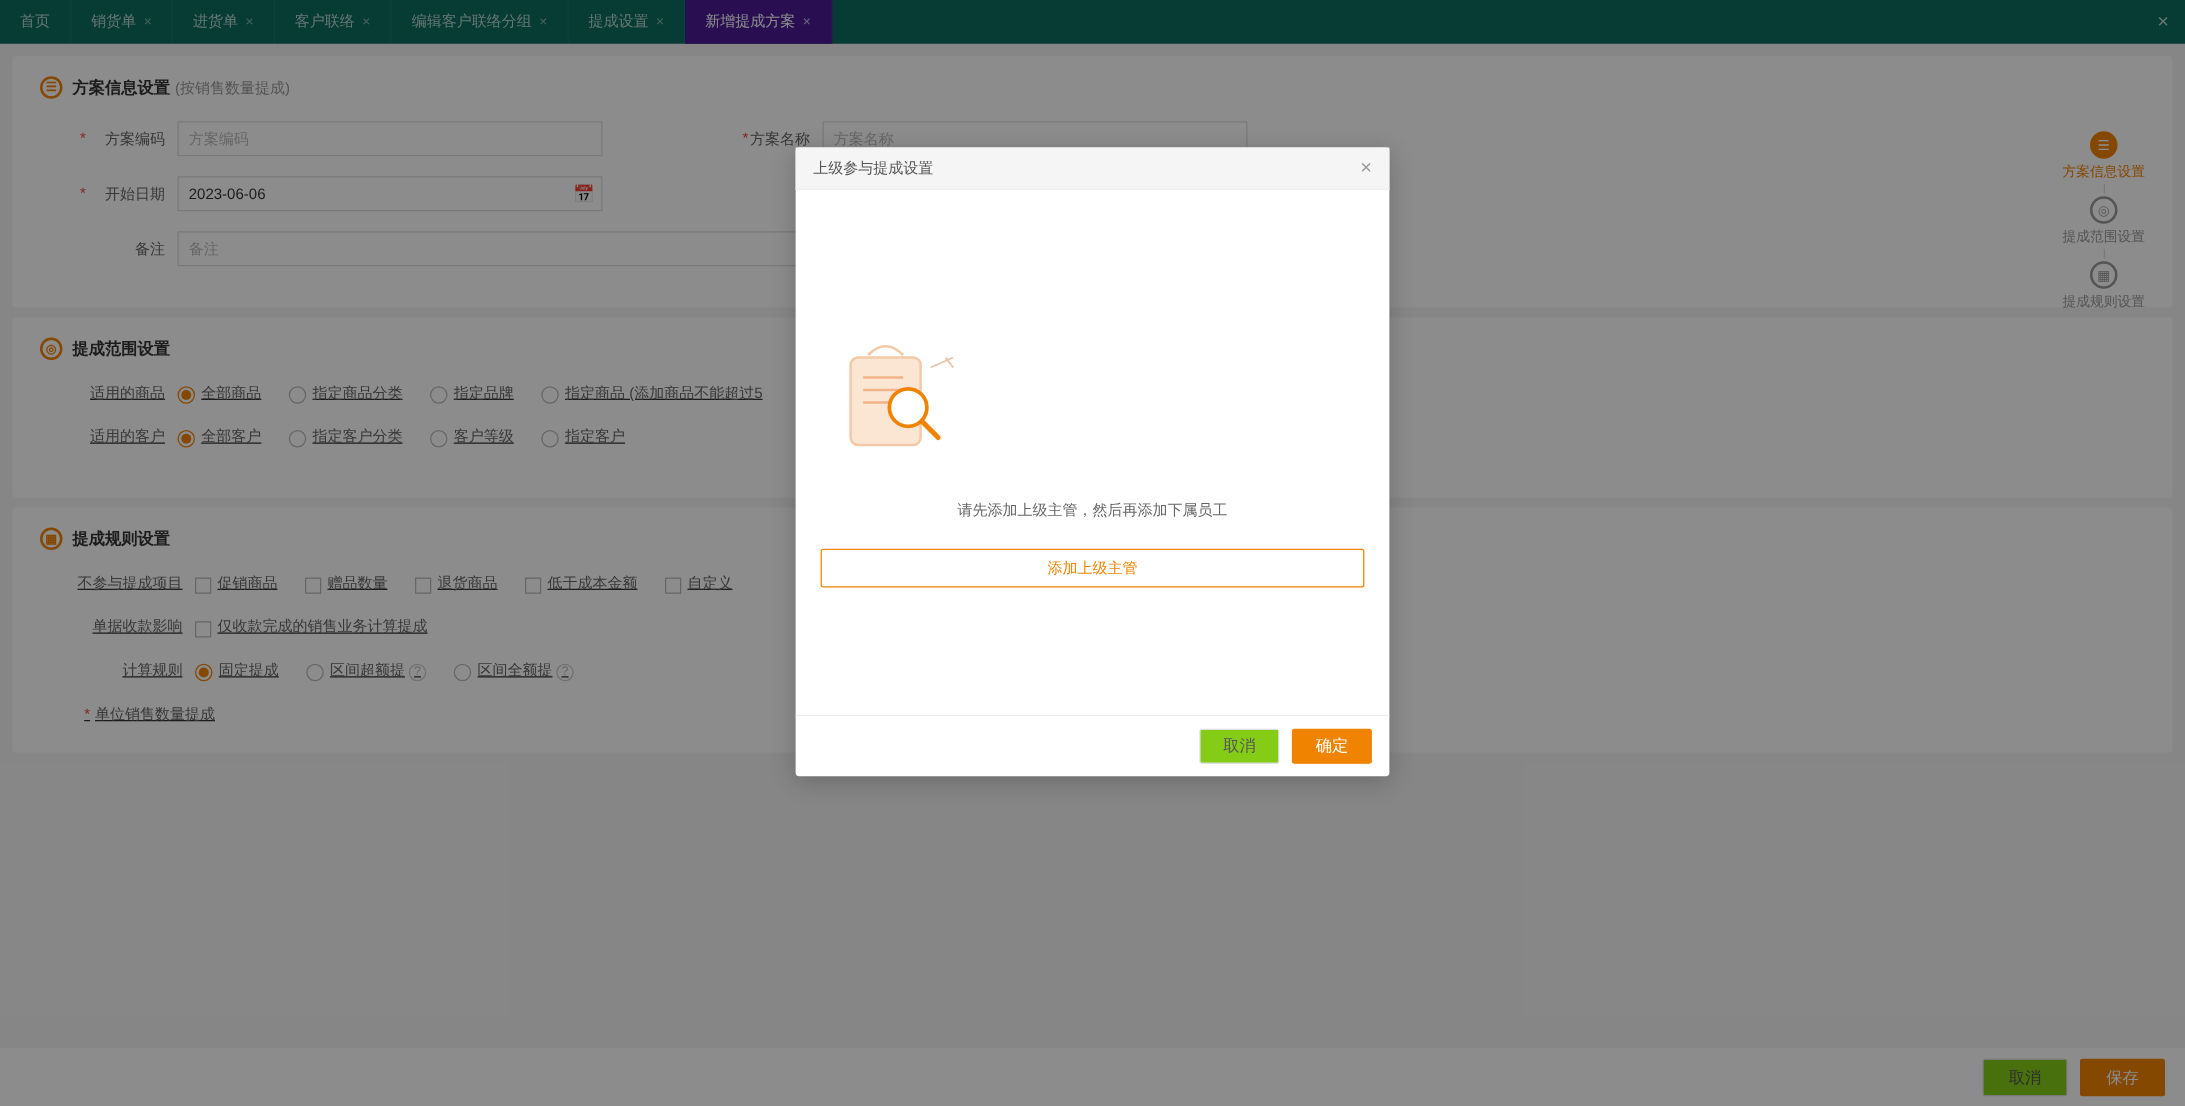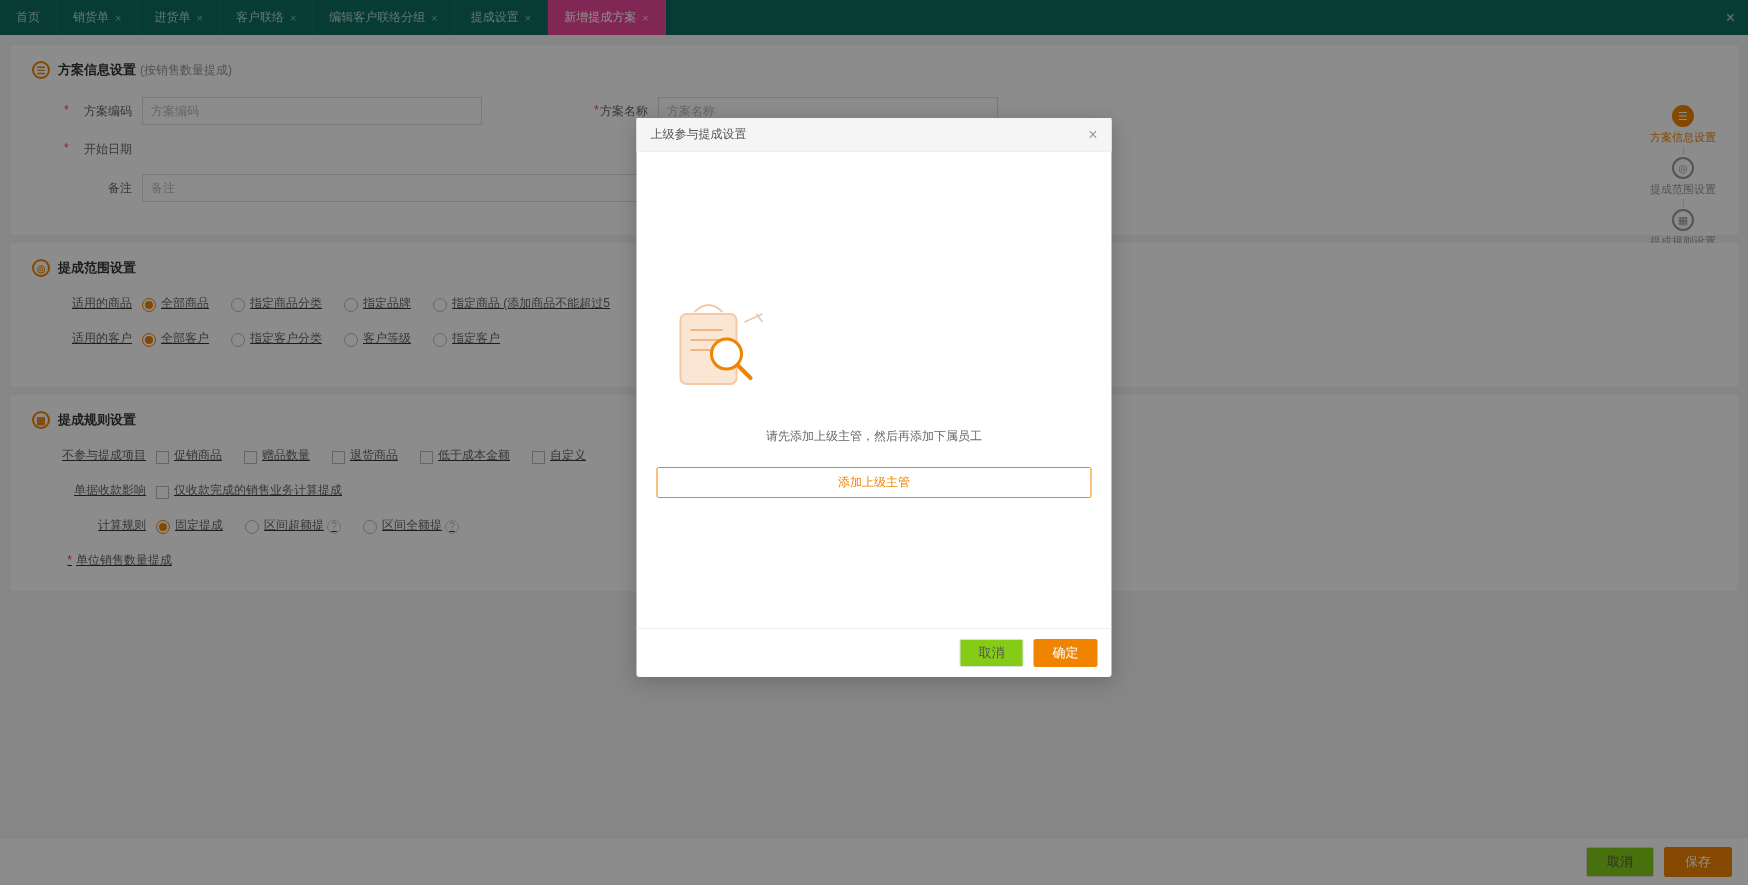--- a/index.html
+++ b/index.html
@@ -1,21 +1,21 @@
 <!DOCTYPE html>
 <html><head>
 <meta charset="utf-8">
 <style>
 * { box-sizing: border-box; margin: 0; padding: 0; }
 body { font-family: "Microsoft YaHei", -apple-system, sans-serif; font-size: 12px; color: #333; background: #f5f5f5; width: 1748px; height: 885px; overflow: hidden; position: relative; }
 
 
 .top-tabs { background: #0d6e5f; height: 35px; display: flex; align-items: stretch; }
 .tab { padding: 0 16px; display: flex; align-items: center; color: #b8d6d0; font-size: 12px; cursor: pointer; border-right: 1px solid rgba(255,255,255,0.05); white-space: nowrap; }
-.tab.active { background: #ec4899; color: #fff; }
+.tab.active { background: #4c1d95; color: #fff; }
 .tab-close { margin-left: 6px; font-size: 11px; opacity: 0.7; }
 .tabs-close-all { margin-left: auto; width: 35px; display: flex; align-items: center; justify-content: center; color: #b8d6d0; font-size: 16px; cursor: pointer; }
 
 
 .page-wrap { padding: 10px; }
 .panel { background: #fff; border-radius: 3px; padding: 16px 22px 22px; margin-bottom: 8px; position: relative; }
 .panel-hd { display: flex; align-items: center; margin-bottom: 18px; }
 .panel-icon { width: 18px; height: 18px; border: 2px solid #f08300; border-radius: 50%; margin-right: 8px; display: flex; align-items: center; justify-content: center; color: #f08300; font-size: 10px; font-weight: bold; }
 .panel-title { font-size: 13px; font-weight: bold; }
 .panel-sub { font-size: 12px; color: #999; margin-left: 4px; }
@@ -49,21 +49,21 @@
 .anchor-line { width: 1px; height: 8px; background: #ddd; }
 
 
 .footer { position: absolute; bottom: 0; left: 0; right: 0; height: 48px; background: #fff; border-top: 1px solid #eee; display: flex; align-items: center; justify-content: flex-end; padding: 0 16px; gap: 10px; }
 .btn { height: 30px; padding: 0 20px; font-size: 13px; cursor: pointer; border-radius: 2px; }
 .btn-default { background: #84cc16; border: 1px solid #ddd; color: #555; }
 .btn-primary { background: #f08300; border: 1px solid #f08300; color: #fff; }
 
 
 .overlay { position: absolute; inset: 0; background: rgba(0,0,0,0.45); z-index: 100; }
-.modal { position: absolute; left: 50%; top: 118px; transform: translateX(-50%); width: 475px; background: #fff; z-index: 101; border-radius: 3px; box-shadow: 0 4px 20px rgba(0,0,0,0.2); display: flex; flex-direction: column; gap: 28px; }
+.modal { position: absolute; left: 50%; top: 118px; transform: translateX(-50%); width: 475px; background: #fff; z-index: 101; border-radius: 3px; box-shadow: 0 4px 20px rgba(0,0,0,0.2); display: flex; flex-direction: column; }
 .modal-hd { height: 34px; background: #f5f5f5; border-bottom: 1px solid #eee; display: flex; align-items: center; padding: 0 14px; font-size: 12px; color: #555; }
 .modal-close { margin-left: auto; color: #999; font-size: 16px; cursor: pointer; }
 .modal-bd { padding: 40px 20px 30px; text-align: center; min-height: 420px; display: flex; flex-direction: column; justify-content: center; }
 .empty-ill { width: 120px; height: 110px; margin-bottom: 26px; }
 .empty-txt { color: #666; font-size: 12px; margin-bottom: 22px; }
 .btn-outline { border: 1px solid #f08300; color: #f08300; background: #fff; padding: 6px 16px; font-size: 12px; cursor: pointer; border-radius: 2px; }
 .modal-ft { border-top: 1px solid #eee; padding: 10px 14px; display: flex; justify-content: flex-end; gap: 10px; }
 .modal-ft .btn { height: 28px; padding: 0 18px; }
 </style>
 </head>
@@ -113,20 +113,24 @@
         <span class="label req">方案编码</span>
         <input class="input" placeholder="方案编码" style="">
       </div>
       <div class="form-row">
         <span class="label req" style="width:76px">方案名称</span>
         <input class="input" placeholder="方案名称" style="">
       </div>
     </div>
     <div class="form-row">
       <span class="label req">开始日期</span>
+      <span class="date-wrap">
+        <input class="input" value="2023-06-06" style="">
+        <span class="cal-icon">📅</span>
+      </span>
     </div>
     <div class="form-row" style="margin-bottom:11px">
       <span class="label">备注</span>
       <input class="input" style="width: 760px;" placeholder="备注">
     </div>
 
     <div class="side-anchors">
       <div class="anchor cur">
           <span class="ic">☰</span>
           <span>方案信息设置</span>

